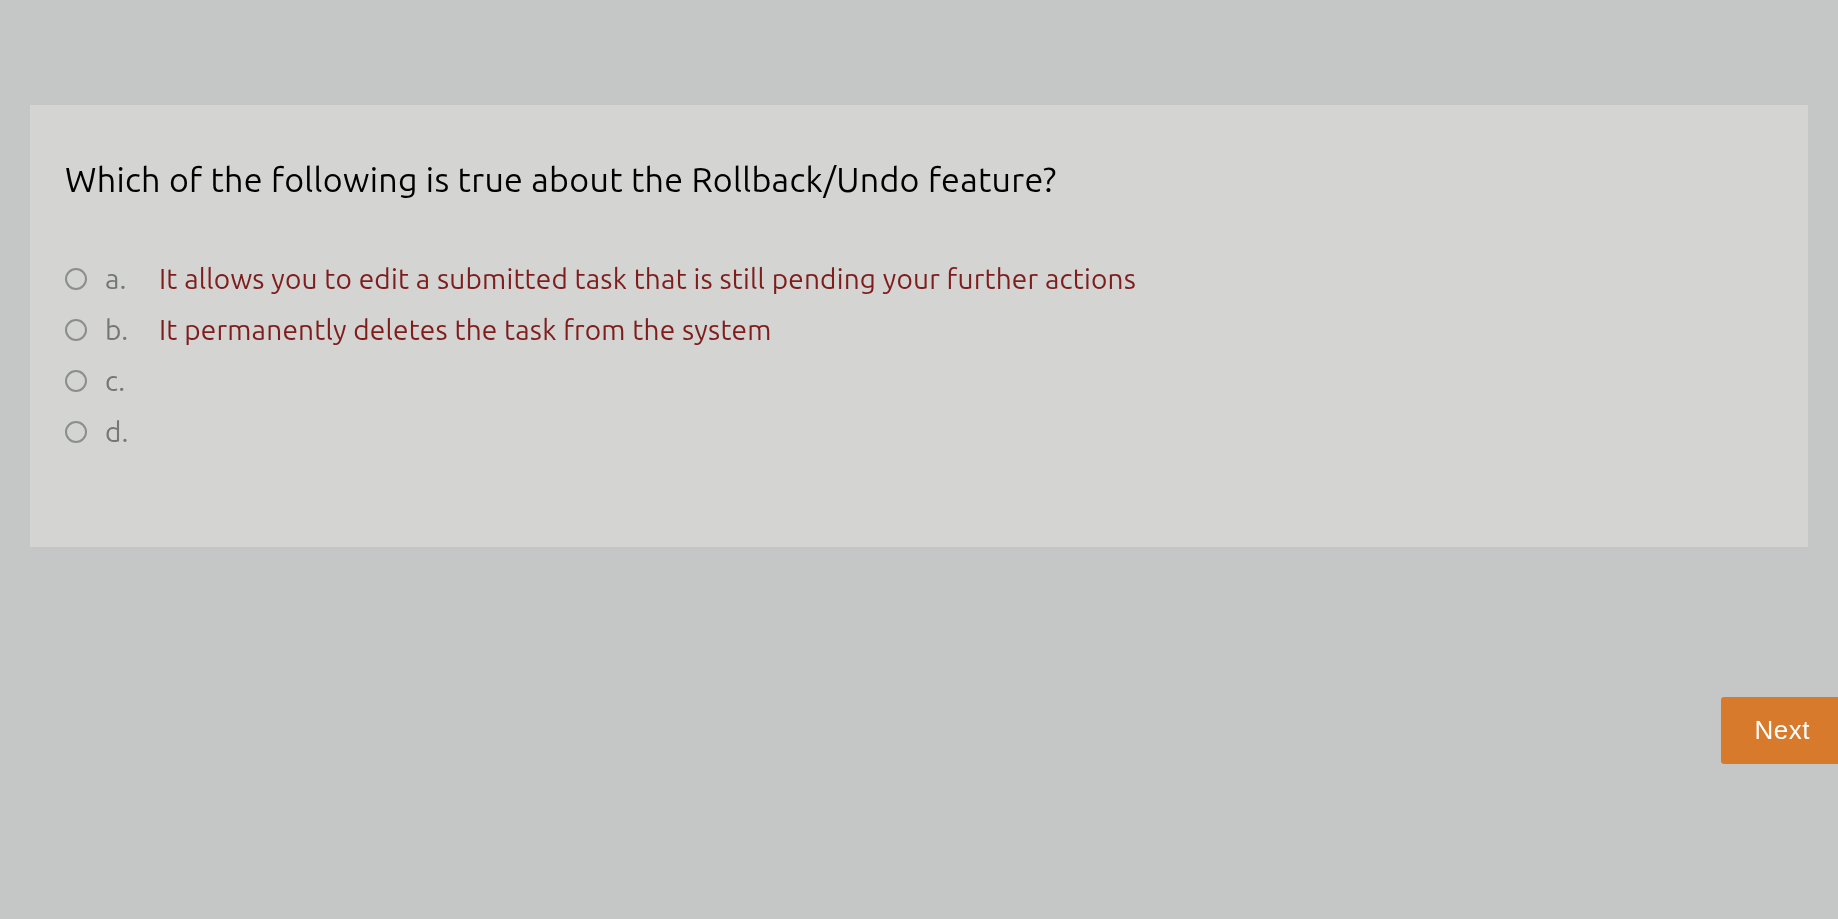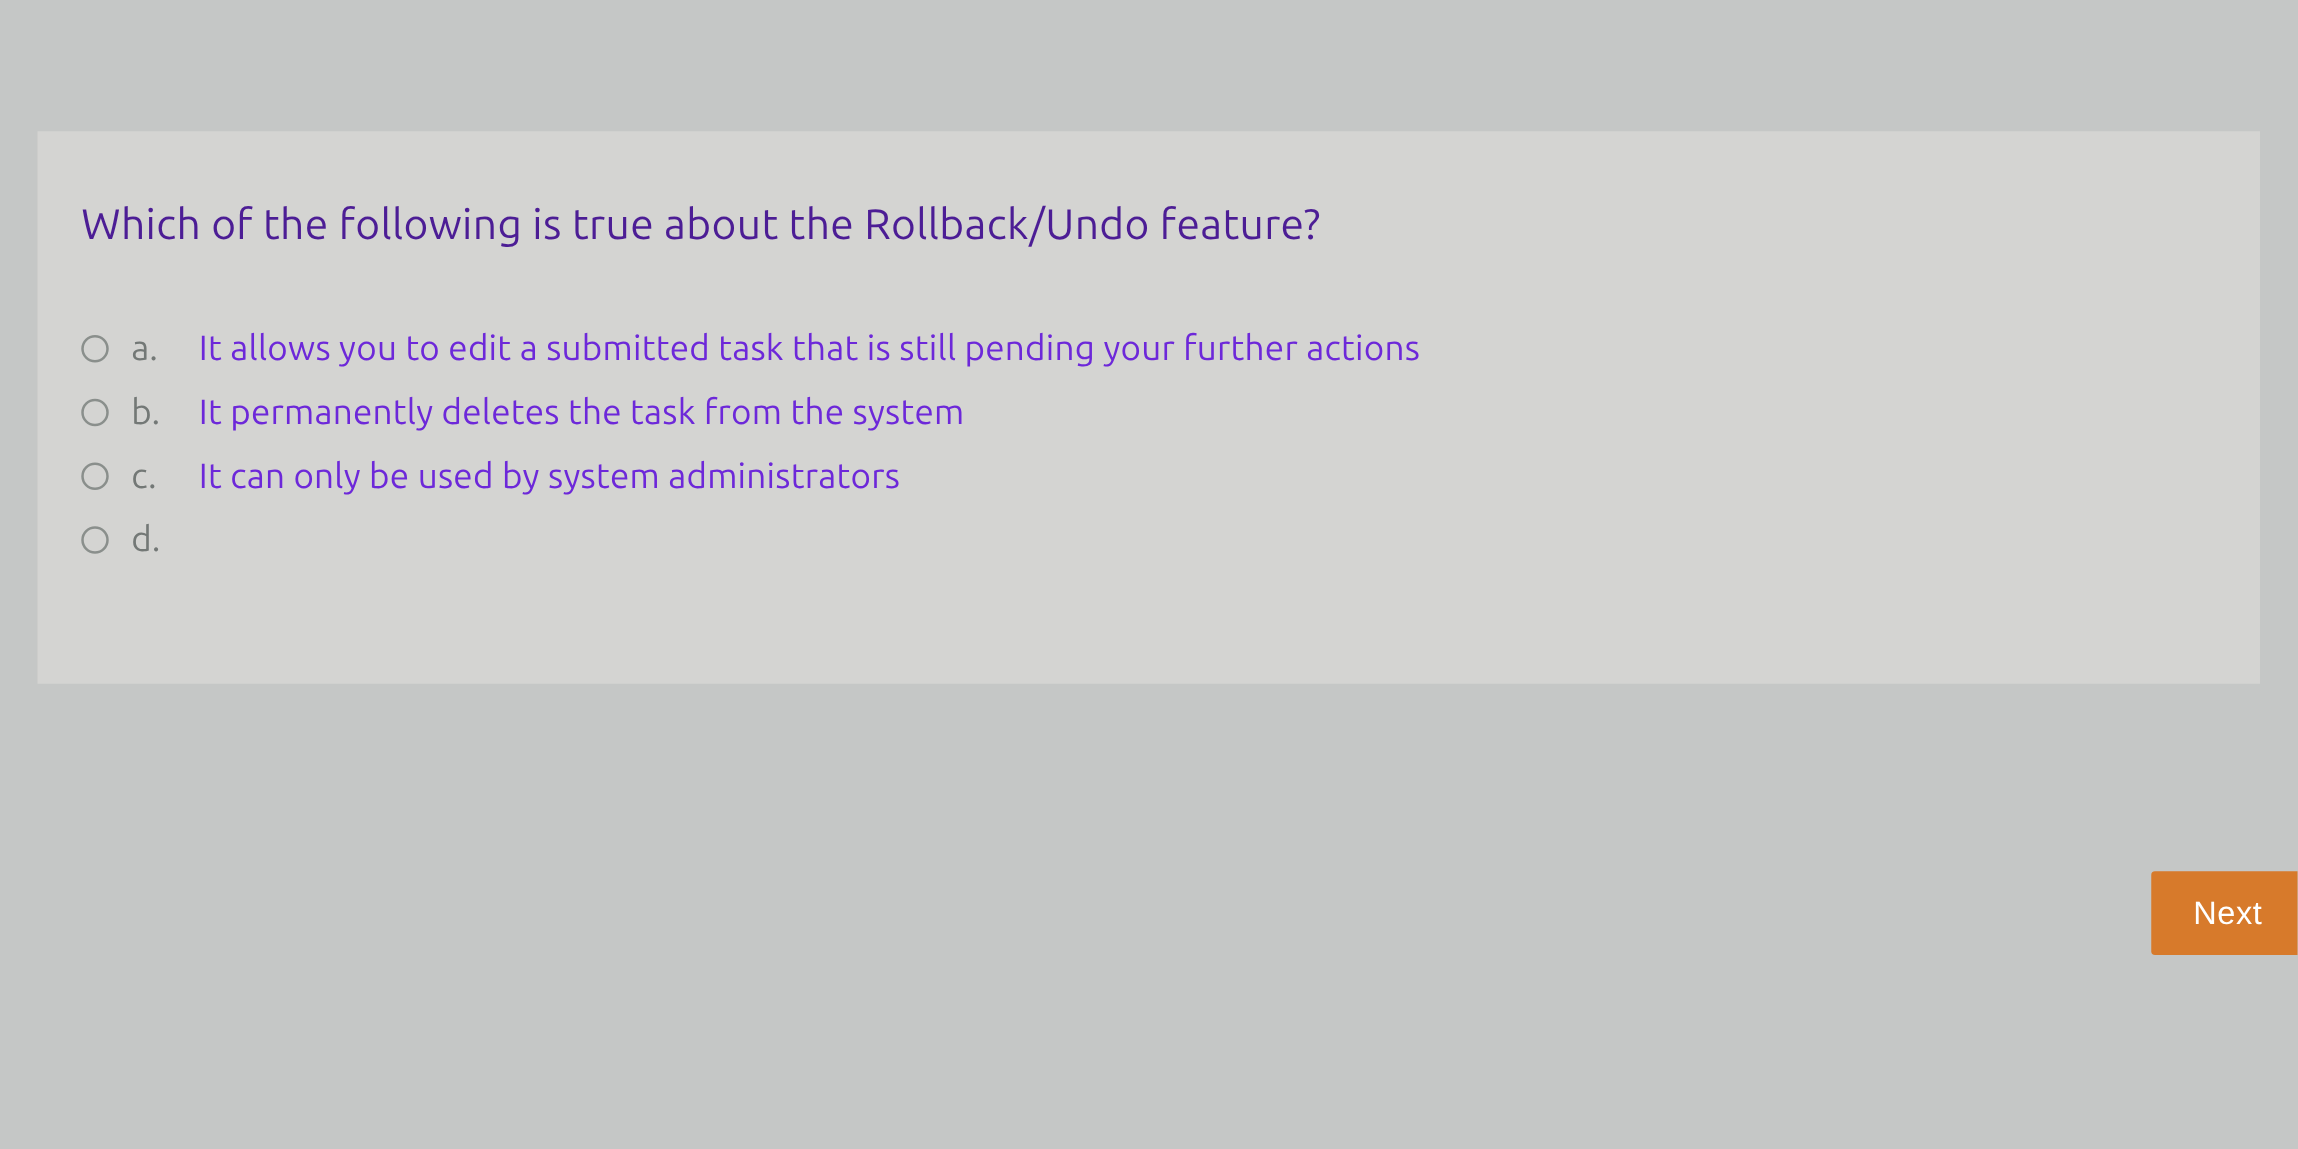--- a/index.html
+++ b/index.html
@@ -19,21 +19,21 @@
       position: absolute;
       top: 105px;
       left: 30px;
       right: 30px;
       background: rgba(230, 228, 225, 0.45);
       padding: 55px 35px 100px 35px;
     }
     .question-text {
       font-size: 34px;
       font-weight: 400;
-      color: #4c1d95;
+      color: #000000;
       margin-bottom: 65px;
       letter-spacing: 0.3px;
     }
     .options-list {
       display: flex;
       flex-direction: column;
       gap: 20px;
     }
     .option-row {
       display: flex;
@@ -50,21 +50,21 @@
       background: transparent;
     }
     .option-letter {
       font-size: 28px;
       color: #737876;
       width: 36px;
       flex-shrink: 0;
     }
     .option-text {
       font-size: 28px;
-      color: #6d28d9;
+      color: #7f1d1d;
       letter-spacing: 0.2px;
     }
     .next-button {
       position: absolute;
       right: 0;
       bottom: 155px;
       background: #d77a2b;
       color: #ffffff;
       font-size: 26px;
       padding: 18px 28px 18px 34px;
@@ -91,21 +91,20 @@
 
     <div class="option-row">
       <span class="radio-circle"></span>
       <span class="option-letter">b.</span>
       <span class="option-text">It permanently deletes the task from the system</span>
     </div>
 
     <div class="option-row">
       <span class="radio-circle"></span>
       <span class="option-letter">c.</span>
-      <span class="option-text">It can only be used by system administrators</span>
     </div>
 
     <div class="option-row">
       <span class="radio-circle"></span>
       <span class="option-letter">d.</span>
     </div>
 
   </div>
 </div>
 

